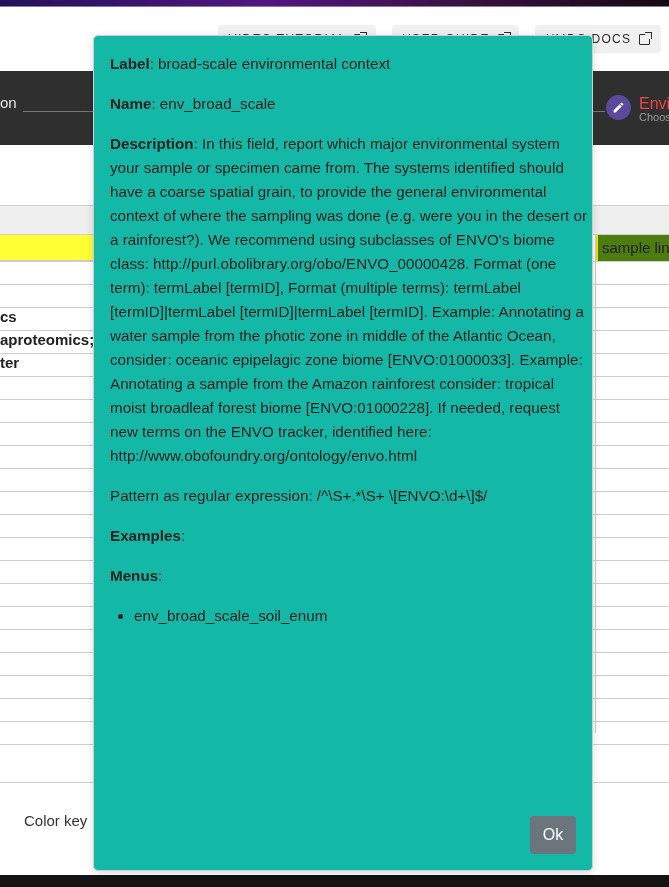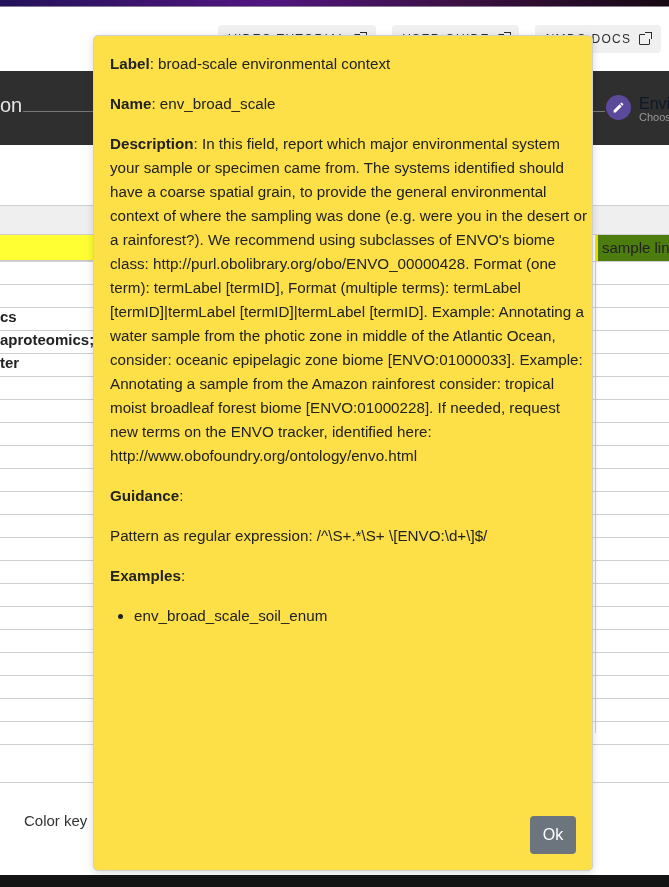--- a/index.html
+++ b/index.html
@@ -29,44 +29,44 @@
   }
   .ext-icon::after {
     content: ""; position: absolute; right: -3px; top: -3px; width: 6px; height: 6px;
     border-top: 1.6px solid #2d2d2d; border-right: 1.6px solid #2d2d2d; background: #f0f0f0;
   }
 
   .dark-bar {
     position: absolute; left: 0; top: 71px; width: 669px; height: 74px;
     background: #2f2f2f;
   }
-  .dark-bar .field-label { position: absolute; left: 0; top: 23px; color: #e6e6e6; font-size: 20px; }
+  .dark-bar .field-label { position: absolute; left: 0; top: 23px; color: #e6e6e6; font-size: 15px; }
   .dark-bar .field-line { position: absolute; left: 23px; top: 40px; width: 80px; height: 1px; background: #777; }
   .dark-bar .field-line2 { position: absolute; left: 590px; top: 40px; width: 15px; height: 1px; background: #777; }
   .env-icon {
     position: absolute; left: 606px; top: 95px; width: 25px; height: 25px; border-radius: 50%;
     background: #5b4a9b; display: flex; align-items: center; justify-content: center;
   }
-  .env-title { position: absolute; left: 639px; top: 95px; color: #0f172a; font-size: 16px; white-space: nowrap; }
+  .env-title { position: absolute; left: 639px; top: 95px; color: #ef4444; font-size: 16px; white-space: nowrap; }
   .env-sub { position: absolute; left: 639px; top: 111px; color: #9a9a9a; font-size: 11px; white-space: nowrap; }
 
   .grid { position: absolute; left: 0; top: 205px; width: 669px; }
   .grid-header { position: absolute; left: 0; top: 0; width: 669px; height: 30px; background: #efefef; border-top: 1px solid #cfcfcf; border-bottom: 1px solid #cfcfcf; }
   .grid-row-yellow { position: absolute; left: 0; top: 30px; width: 94px; height: 26px; background: #ffff33; border-bottom: 1px solid #c8c8c8; }
   .grid-row-pink { position: absolute; left: 595px; top: 30px; width: 74px; height: 26px; background: #4d7c0f; border-left: 3px solid #e6e600; font-size: 15px; padding-left: 4px; line-height: 26px; color: #222; white-space: nowrap; overflow: hidden; }
   .row-line { position: absolute; left: 0; width: 669px; height: 1px; background: #d0d0d0; }
   .cell-text { position: absolute; left: 0; font-size: 15px; color: #222; white-space: nowrap; font-weight: bold; }
   .vline { position: absolute; width: 1px; background: #cfcfcf; }
 
   .color-key { position: absolute; left: 24px; top: 812px; font-size: 15px; color: #333; }
   .footer { position: absolute; left: 0; top: 875px; width: 669px; height: 12px; background: #141414; }
 
   .modal {
     position: absolute; left: 93px; top: 35px; width: 500px; height: 836px;
-    background: #fde047; border: 1px solid #cfcfcf; border-radius: 5px;
+    background: #14b8a6; border: 1px solid #cfcfcf; border-radius: 5px;
     box-shadow: 0 2px 8px rgba(0,0,0,0.15);
     padding: 16px 0 0 16px; font-size: 15.2px; line-height: 24px; color: #222;
   }
   .modal p { margin-bottom: 16px; }
   .modal b { font-weight: 700; }
   .modal ul { margin: 0 0 0 24px; }
   .modal li { list-style: disc; }
   .modal .menus-label { margin-bottom: 16px; }
   .ok-btn {
     position: absolute; right: 16px; bottom: 16px; width: 46px; height: 38px;
@@ -144,20 +144,20 @@
   <div class="vline" style="left:595px;top:30px;height:498px"></div>
 </div>
 
 <span class="color-key">Color key</span>
 <div class="footer"></div>
 
 <div class="modal">
   <p><b>Label</b><span>: broad-scale environmental context</span></p>
   <p><b>Name</b><span>: env_broad_scale</span></p>
   <p><b>Description</b><span>: In this field, report which major environmental system your sample or specimen came from. The systems identified should have a coarse spatial grain, to provide the general environmental context of where the sampling was done (e.g. were you in the desert or a rainforest?). We recommend using subclasses of ENVO's biome class: http://purl.obolibrary.org/obo/ENVO_00000428. Format (one term): termLabel [termID], Format (multiple terms): termLabel [termID]|termLabel [termID]|termLabel [termID]. Example: Annotating a water sample from the photic zone in middle of the Atlantic Ocean, consider: oceanic epipelagic zone biome [ENVO:01000033]. Example: Annotating a sample from the Amazon rainforest consider: tropical moist broadleaf forest biome [ENVO:01000228]. If needed, request new terms on the ENVO tracker, identified here: http://www.obofoundry.org/ontology/envo.html</span></p>
-  <p><b>Guidance</b>:</p>
   <p>Pattern as regular expression: /^\S+.*\S+ \[ENVO:\d+\]$/</p>
   <p><b>Examples</b>:</p>
+  <div class="menus-label"><b>Menus</b>:</div>
   <ul>
     <li>env_broad_scale_soil_enum</li>
   </ul>
   <button class="ok-btn">Ok</button>
 </div>
 
 </body></html>

